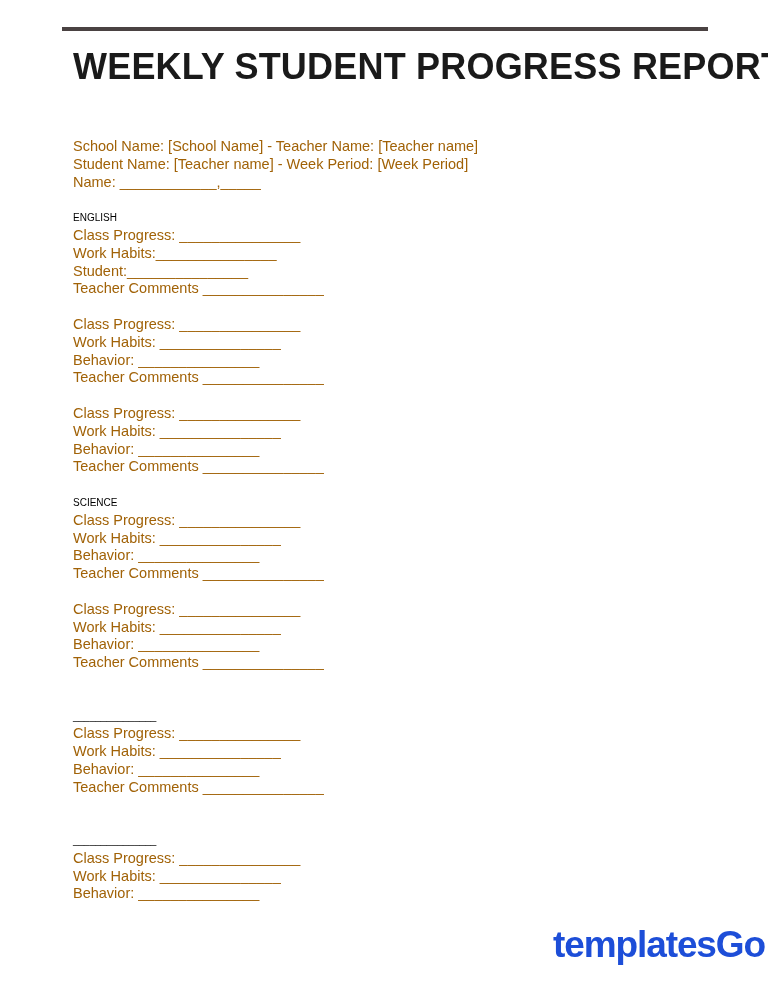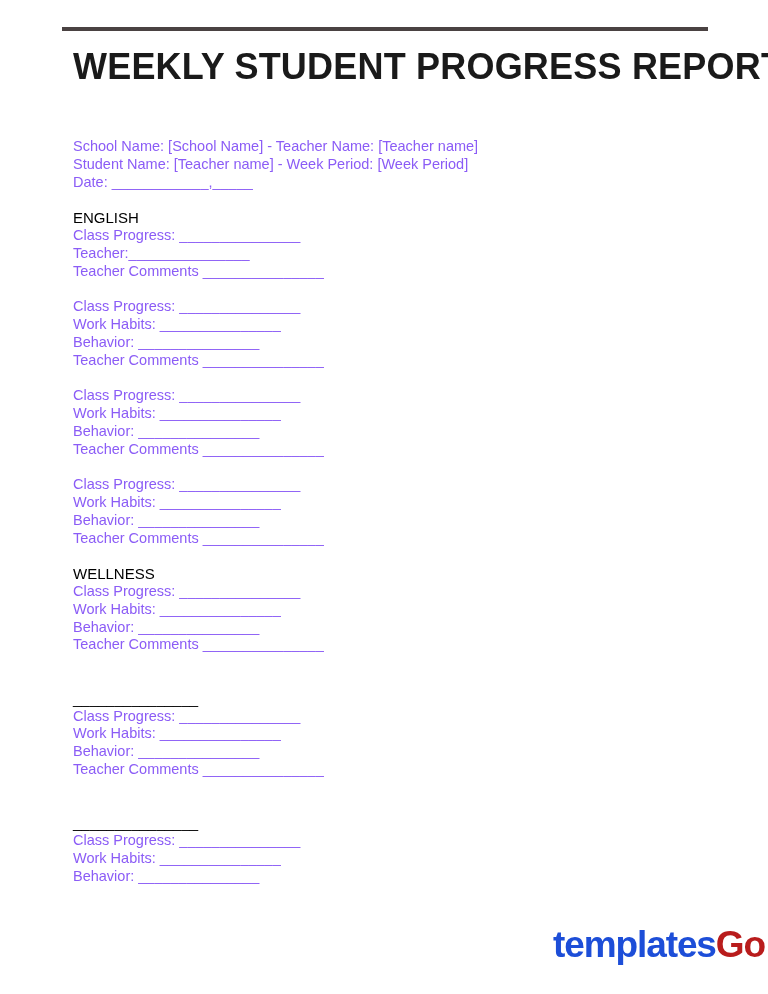--- a/index.html
+++ b/index.html
@@ -52,26 +52,26 @@
     top: 138px;
     width: 620px;
     font-size: 14.5px;
     line-height: 17.8px;
   }
 
   .line {
     white-space: pre;
     font-size: 14.5px;
     line-height: 17.8px;
-    color: #8b5cf6;
+    color: #a16207;
   }
 
   .subject-heading {
     white-space: pre;
-    font-size: 15px;
+    font-size: 10px;
     line-height: 17.8px;
     color: #000000;
   }
 
   .spacer {
     height: 17.8px;
   }
   .spacer-lg {
     height: 35.6px;
   }
@@ -86,45 +86,46 @@
     position: absolute;
     left: 553px;
     top: 925px;
     font-size: 37px;
     line-height: 40px;
     font-weight: 700;
     letter-spacing: -1.1px;
     white-space: nowrap;
   }
   .logo .logo-templates { color: #1d4ed8; }
-  .logo .logo-go { color: #b91c1c; }
+  .logo .logo-go { color: #1d4ed8; }
 </style>
 </head>
 <body>
 
 <div class="page">
 
   <div class="top-rule"></div>
 
   <div class="doc-title">WEEKLY STUDENT PROGRESS REPORT</div>
 
   <div class="body-block">
 
     <div>
       <div class="line">School Name: [School Name] - Teacher Name: [Teacher name]</div>
       <div class="line">Student Name: [Teacher name] - Week Period: [Week Period]</div>
-      <div class="line">Date: ____________,_____</div>
+      <div class="line">Name: ____________,_____</div>
     </div>
 
     <div class="spacer"></div>
 
     <div class="section">
       <div class="subject-heading">ENGLISH</div>
       <div class="line">Class Progress: _______________</div>
-      <div class="line">Teacher:_______________</div>
+      <div class="line">Work Habits:_______________</div>
+      <div class="line">Student:_______________</div>
       <div class="line">Teacher Comments _______________</div>
     </div>
 
     <div class="spacer"></div>
 
     <div class="section">
       <div class="line">Class Progress: _______________</div>
       <div class="line">Work Habits: _______________</div>
       <div class="line">Behavior: _______________</div>
       <div class="line">Teacher Comments _______________</div>
@@ -135,30 +136,30 @@
     <div class="section">
       <div class="line">Class Progress: _______________</div>
       <div class="line">Work Habits: _______________</div>
       <div class="line">Behavior: _______________</div>
       <div class="line">Teacher Comments _______________</div>
     </div>
 
     <div class="spacer"></div>
 
     <div class="section">
+      <div class="subject-heading">SCIENCE</div>
       <div class="line">Class Progress: _______________</div>
       <div class="line">Work Habits: _______________</div>
       <div class="line">Behavior: _______________</div>
       <div class="line">Teacher Comments _______________</div>
     </div>
 
     <div class="spacer"></div>
 
     <div class="section">
-      <div class="subject-heading">WELLNESS</div>
       <div class="line">Class Progress: _______________</div>
       <div class="line">Work Habits: _______________</div>
       <div class="line">Behavior: _______________</div>
       <div class="line">Teacher Comments _______________</div>
     </div>
 
     <div class="spacer-lg"></div>
 
     <div class="section">
       <div class="subject-heading">_______________</div>

